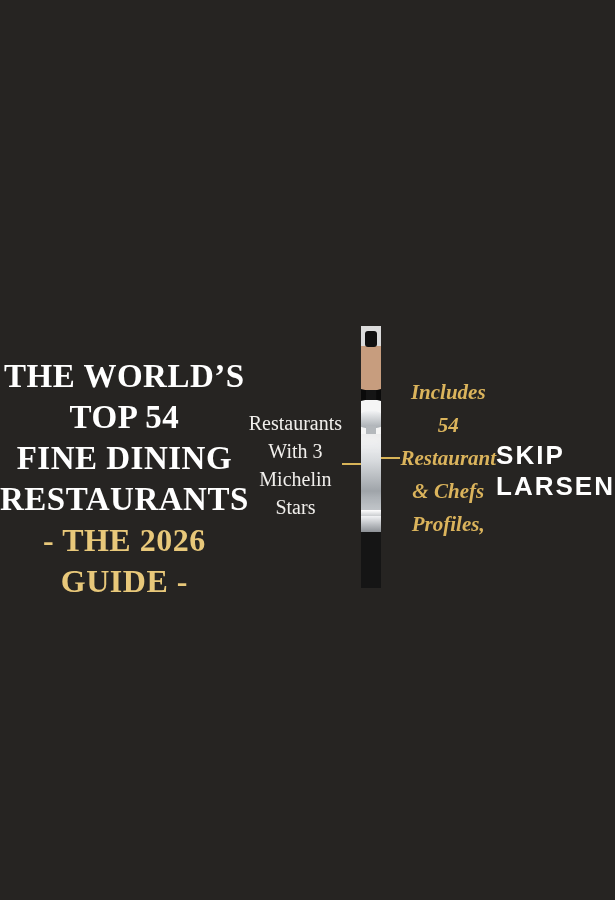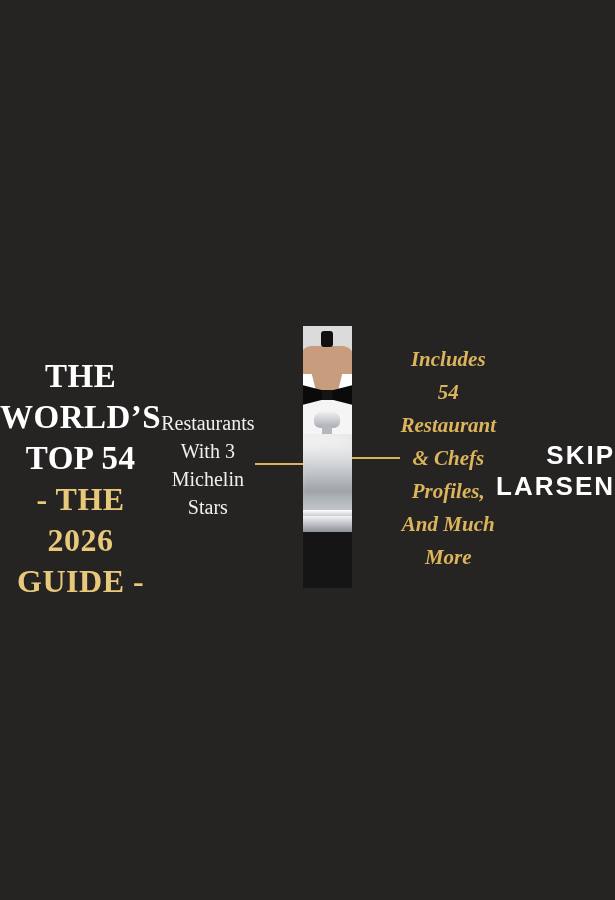--- a/index.html
+++ b/index.html
@@ -277,30 +277,30 @@
     line-height: 33px;
   }
 
   .author {
     margin-top: 42px;
     color: #ffffff;
     font-family: "Liberation Sans", sans-serif;
     font-size: 26px;
     font-weight: bold;
     letter-spacing: 2px;
-    text-align: right;
   }
 </style>
 </head>
 <body>
 
 <div class="cover">
 
   <div class="title-block">
     <div class="title-line">THE WORLD’S TOP 54</div>
+    <div class="title-line">FINE DINING RESTAURANTS</div>
     <div class="title-line accent">- THE 2026 GUIDE -</div>
   </div>
 
   <div class="subtitle-block">
     <div class="subtitle-line">Restaurants With 3 Michelin Stars</div>
   </div>
 
   <div class="rule top"></div>
 
   <div class="photo-frame">
@@ -324,18 +324,17 @@
     </div>
     <div class="tray"></div>
     <div class="glove-l"></div>
     <div class="glove-r"></div>
   </div>
 
   <div class="rule bottom"></div>
 
   <div class="blurb">
     <div class="blurb-line">Includes 54 Restaurant &amp; Chefs Profiles,</div>
-    <div class="blurb-line">And Much More</div>
   </div>
 
   <div class="author">SKIP LARSEN</div>
 
 </div>
 
 </body></html>

